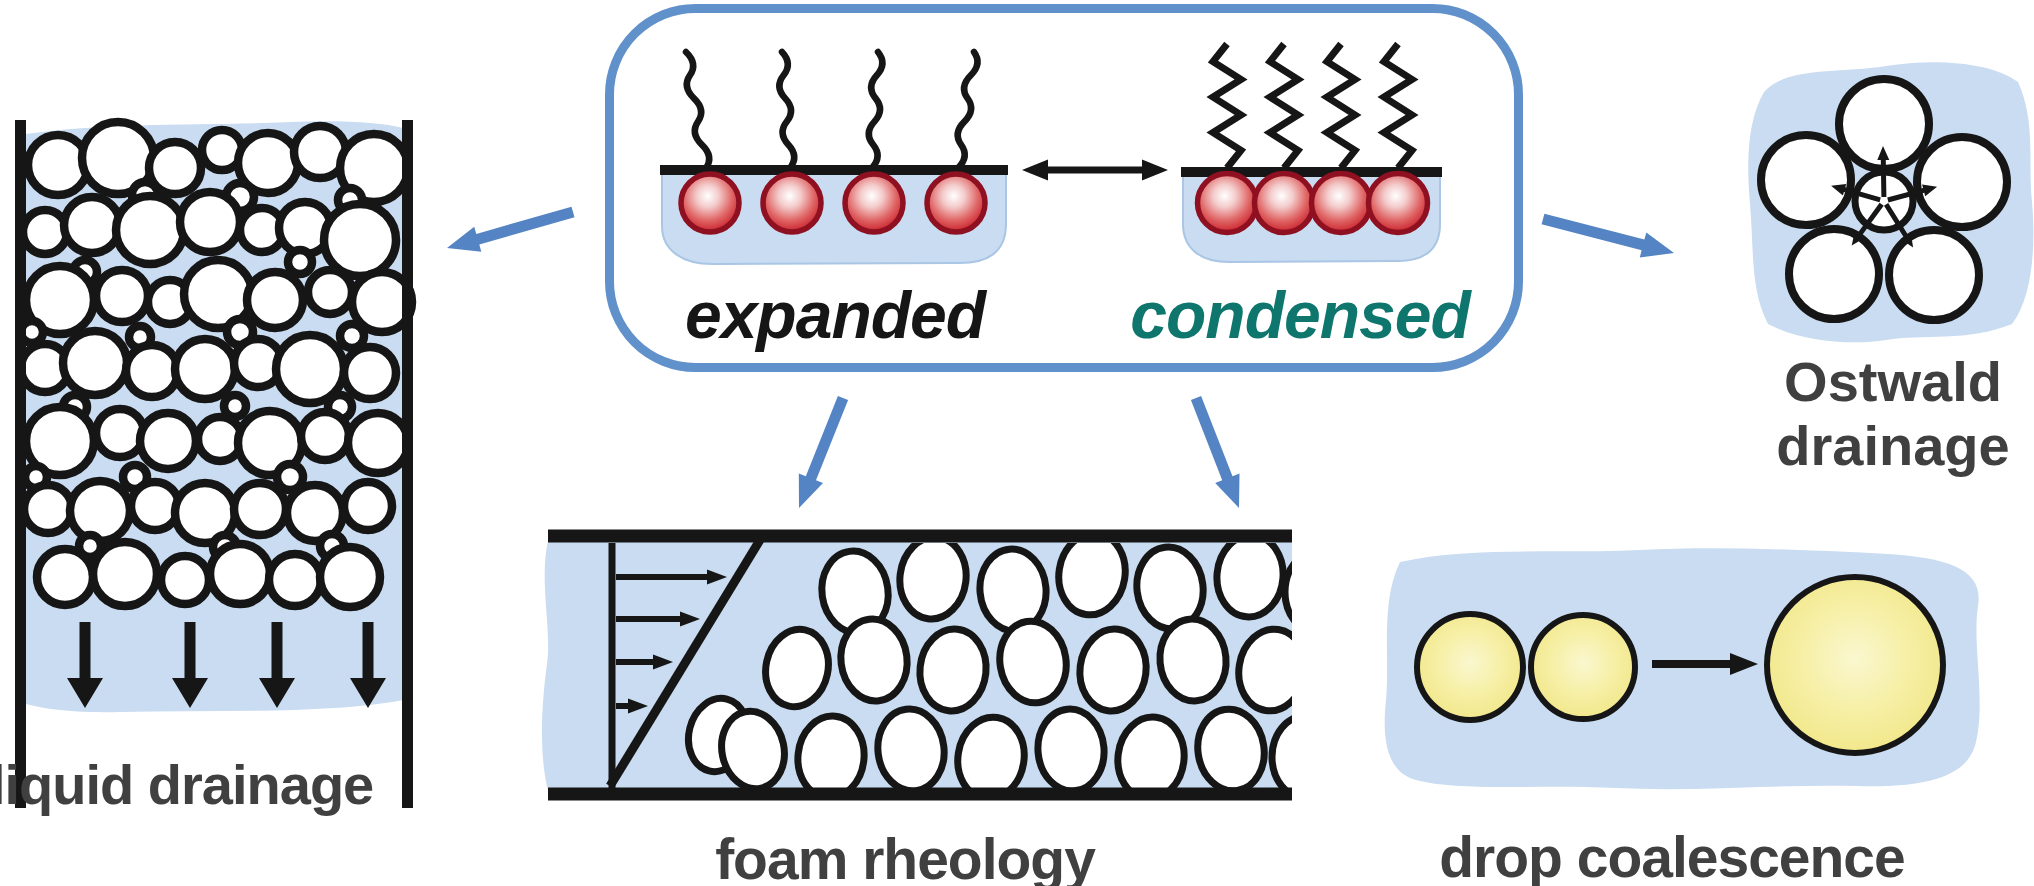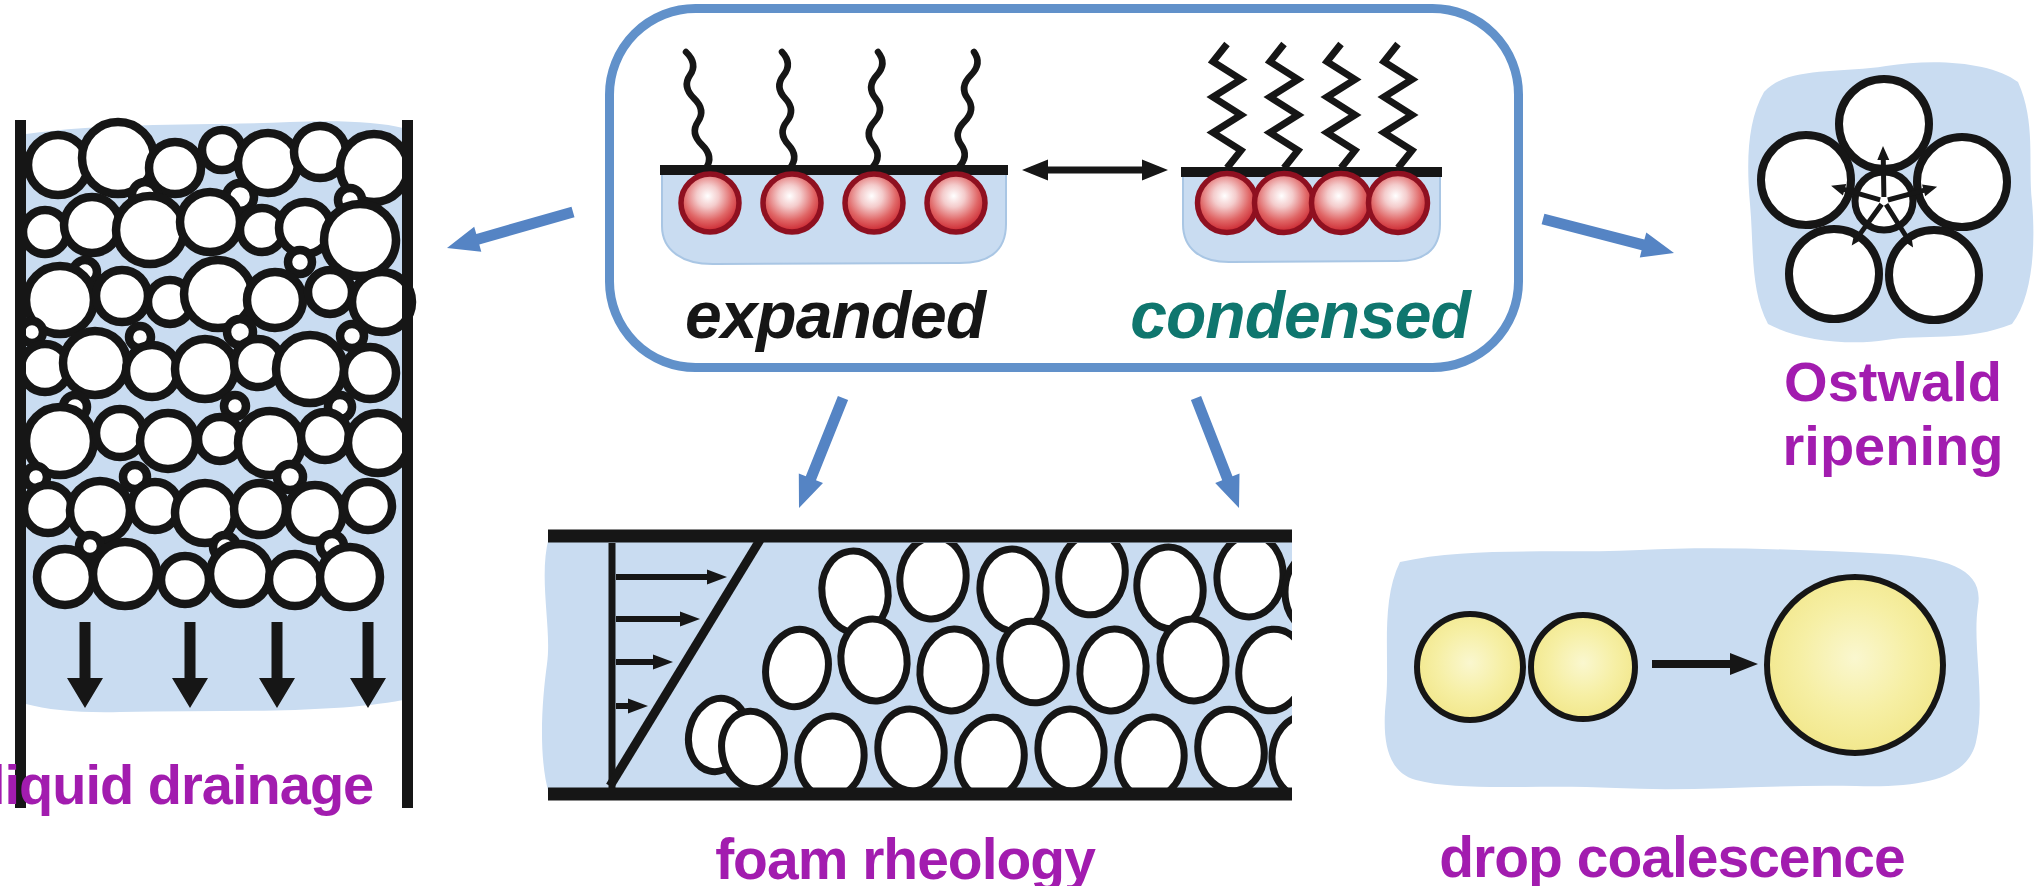--- a/index.html
+++ b/index.html
@@ -1,19 +1,19 @@
 <!DOCTYPE html>
 <html><head>
 <meta charset="utf-8">
 <style>
   html,body{margin:0;padding:0;background:#ffffff;}
   .stage{position:relative;width:2034px;height:886px;background:#ffffff;overflow:hidden;
          font-family:"Liberation Sans", sans-serif;}
   svg{position:absolute;left:0;top:0;}
-  .lbl{position:absolute;font-weight:700;color:#a21caf;white-space:nowrap;line-height:1.05;}
+  .lbl{position:absolute;font-weight:700;color:#404040;white-space:nowrap;line-height:1.05;}
   .lbl.center{transform:translateX(-50%);}
   .panel-lbl{font-size:57px;letter-spacing:-1px;}
   .state-lbl{font-size:66px;font-style:italic;letter-spacing:-1px;}
   #lbl-drainage{left:-10px;top:756px;font-size:56px;}
   #lbl-rheology{left:905px;top:830px;}
   #lbl-ostwald{left:1893px;top:350px;text-align:center;font-size:56px;line-height:64px;}
   #lbl-coalescence{left:1672px;top:828px;}
   #lbl-expanded{left:822px;top:281px;color:#161616;margin-left:13px;}
   #lbl-condensed{left:1300px;top:281px;color:#0f766e;}
 </style>
@@ -232,18 +232,18 @@
         <polygon points="837.9,396.0 805.8,476.2 798.8,473.5 799.0,508.0 823.0,483.1 816.0,480.3 848.1,400.0" fill="#5584c4"></polygon>
         <polygon points="1190.9,400.0 1222.2,480.2 1215.2,482.9 1239.0,508.0 1239.5,473.5 1232.5,476.2 1201.1,396.0" fill="#5584c4"></polygon>
         <polygon points="1541.6,224.3 1641.6,250.3 1639.8,257.5 1674.0,253.0 1646.3,232.4 1644.4,239.6 1544.4,213.7" fill="#5584c4"></polygon>
       </g>
   </svg>
 
   <div class="lbl panel-lbl" id="lbl-drainage">liquid drainage</div>
   <div class="lbl panel-lbl center" id="lbl-rheology">foam rheology</div>
   <div class="lbl center" id="lbl-ostwald">
     <div>Ostwald</div>
-    <div>ripening</div>
+    <div>drainage</div>
   </div>
   <div class="lbl panel-lbl center" id="lbl-coalescence">drop coalescence</div>
   <div class="lbl state-lbl center" id="lbl-expanded">expanded</div>
   <div class="lbl state-lbl center" id="lbl-condensed">condensed</div>
 </div>
 
 </body></html>

